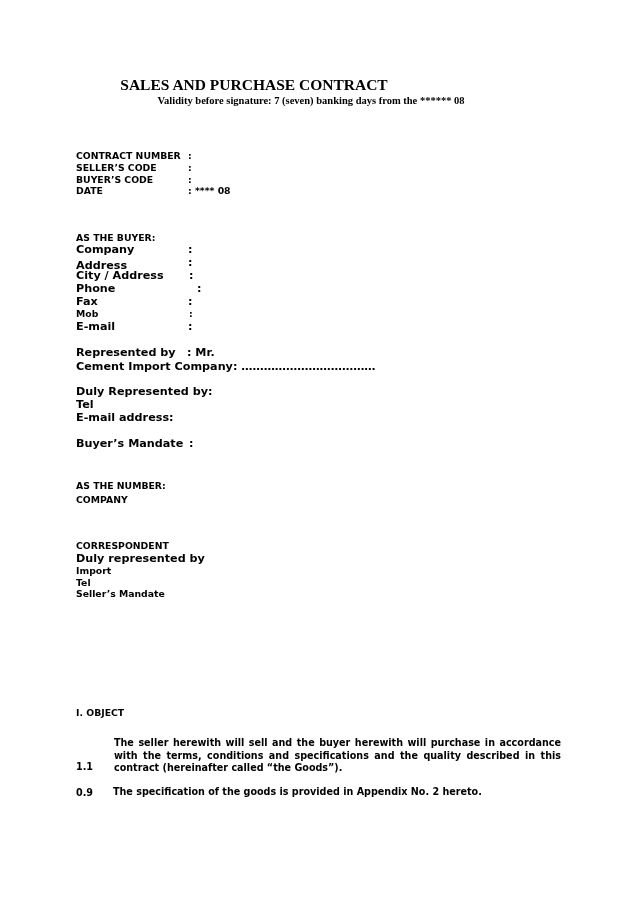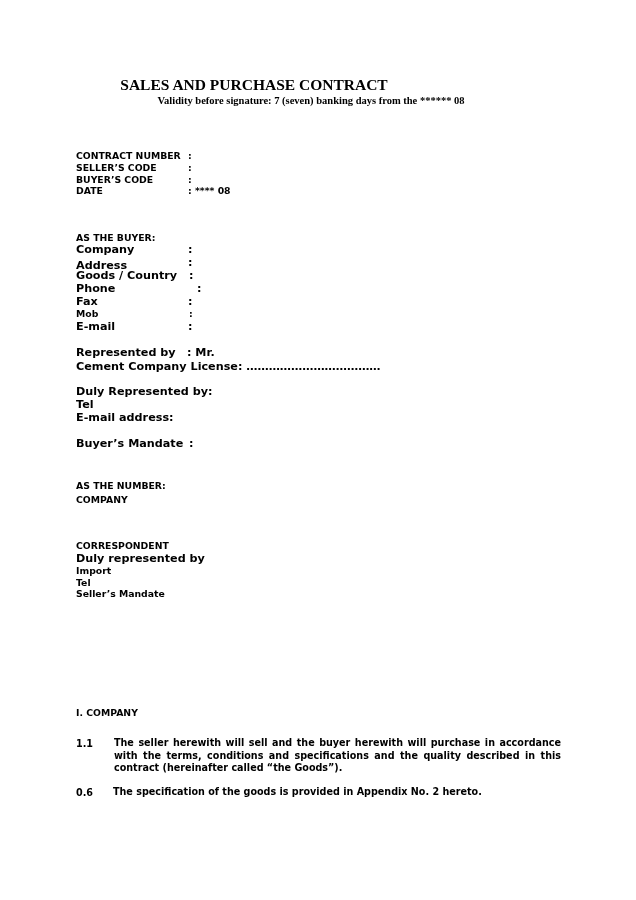--- a/index.html
+++ b/index.html
@@ -43,34 +43,34 @@
     <div class="abs v s10" style="top:185px;left:188px">: **** 08</div>
   </div>
 
   <div>
     <div class="abs v s10 lbl" style="top:232px">AS THE BUYER:</div>
 
     <div class="abs v s12 lbl" style="top:243px">Company</div>
     <div class="abs v s12" style="top:243px;left:188px">:</div>
     <div class="abs v s12 lbl" style="top:259px">Address</div>
     <div class="abs v s12" style="top:256px;left:188px">:</div>
-    <div class="abs v s12 lbl" style="top:269px">Goods / Country</div>
+    <div class="abs v s12 lbl" style="top:269px">City / Address</div>
     <div class="abs v s12" style="top:269px;left:189px">:</div>
     <div class="abs v s12 lbl" style="top:282px">Phone</div>
     <div class="abs v s12" style="top:282px;left:197px">:</div>
     <div class="abs v s12 lbl" style="top:295px">Fax</div>
     <div class="abs v s12" style="top:295px;left:188px">:</div>
     <div class="abs v s10 lbl" style="top:308px">Mob</div>
     <div class="abs v s10" style="top:308px;left:189px">:</div>
     <div class="abs v s12 lbl" style="top:320px">E-mail</div>
     <div class="abs v s12" style="top:320px;left:188px">:</div>
 
     <div class="abs v s12 lbl" style="top:346px">Represented by</div>
     <div class="abs v s12" style="top:346px;left:187px">: Mr.</div>
-    <div class="abs v s12 lbl" style="top:360px">Cement Company License: ………………………………</div>
+    <div class="abs v s12 lbl" style="top:360px">Cement Import Company: ………………………………</div>
 
     <div class="abs v s12 lbl" style="top:385px">Duly Represented by:</div>
     <div class="abs v s12 lbl" style="top:398px">Tel</div>
     <div class="abs v s12 lbl" style="top:411px">E-mail address:</div>
 
     <div class="abs v s12 lbl" style="top:437px">Buyer’s Mandate</div>
     <div class="abs v s12" style="top:437px;left:189px">:</div>
   </div>
 
   <div>
@@ -80,22 +80,22 @@
 
   <div>
     <div class="abs v s10 lbl" style="top:540px">CORRESPONDENT</div>
     <div class="abs v s12 lbl" style="top:552px">Duly represented by</div>
     <div class="abs v s10 lbl" style="top:565px">Import</div>
     <div class="abs v s10 lbl" style="top:577px">Tel</div>
     <div class="abs v s10 lbl" style="top:588px">Seller’s Mandate</div>
   </div>
 
   <div>
-    <div class="abs v s10 lbl" style="top:707px">I. COMPANY</div>
+    <div class="abs v s10 lbl" style="top:707px">I. OBJECT</div>
 
-    <div class="abs num" style="top:738px">1.1</div>
+    <div class="abs num" style="top:761px">1.1</div>
     <div class="para" style="top:737px">The seller herewith will sell and the buyer herewith will purchase in accordance with the terms, conditions and specifications and the quality described in this contract (hereinafter called “the Goods”).</div>
 
-    <div class="abs num" style="top:787px">0.6</div>
+    <div class="abs num" style="top:787px">0.9</div>
     <div class="para" style="top:786px;left:113px">The specification of the goods is provided in Appendix No. 2 hereto.</div>
   </div>
 
 </div>
 
 </body></html>

